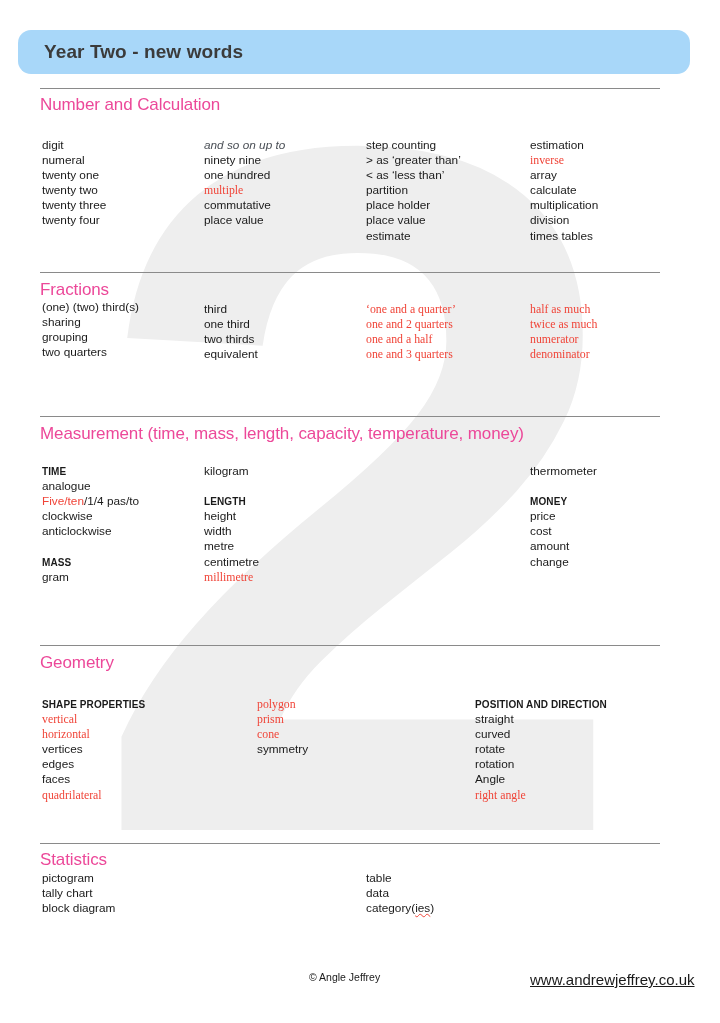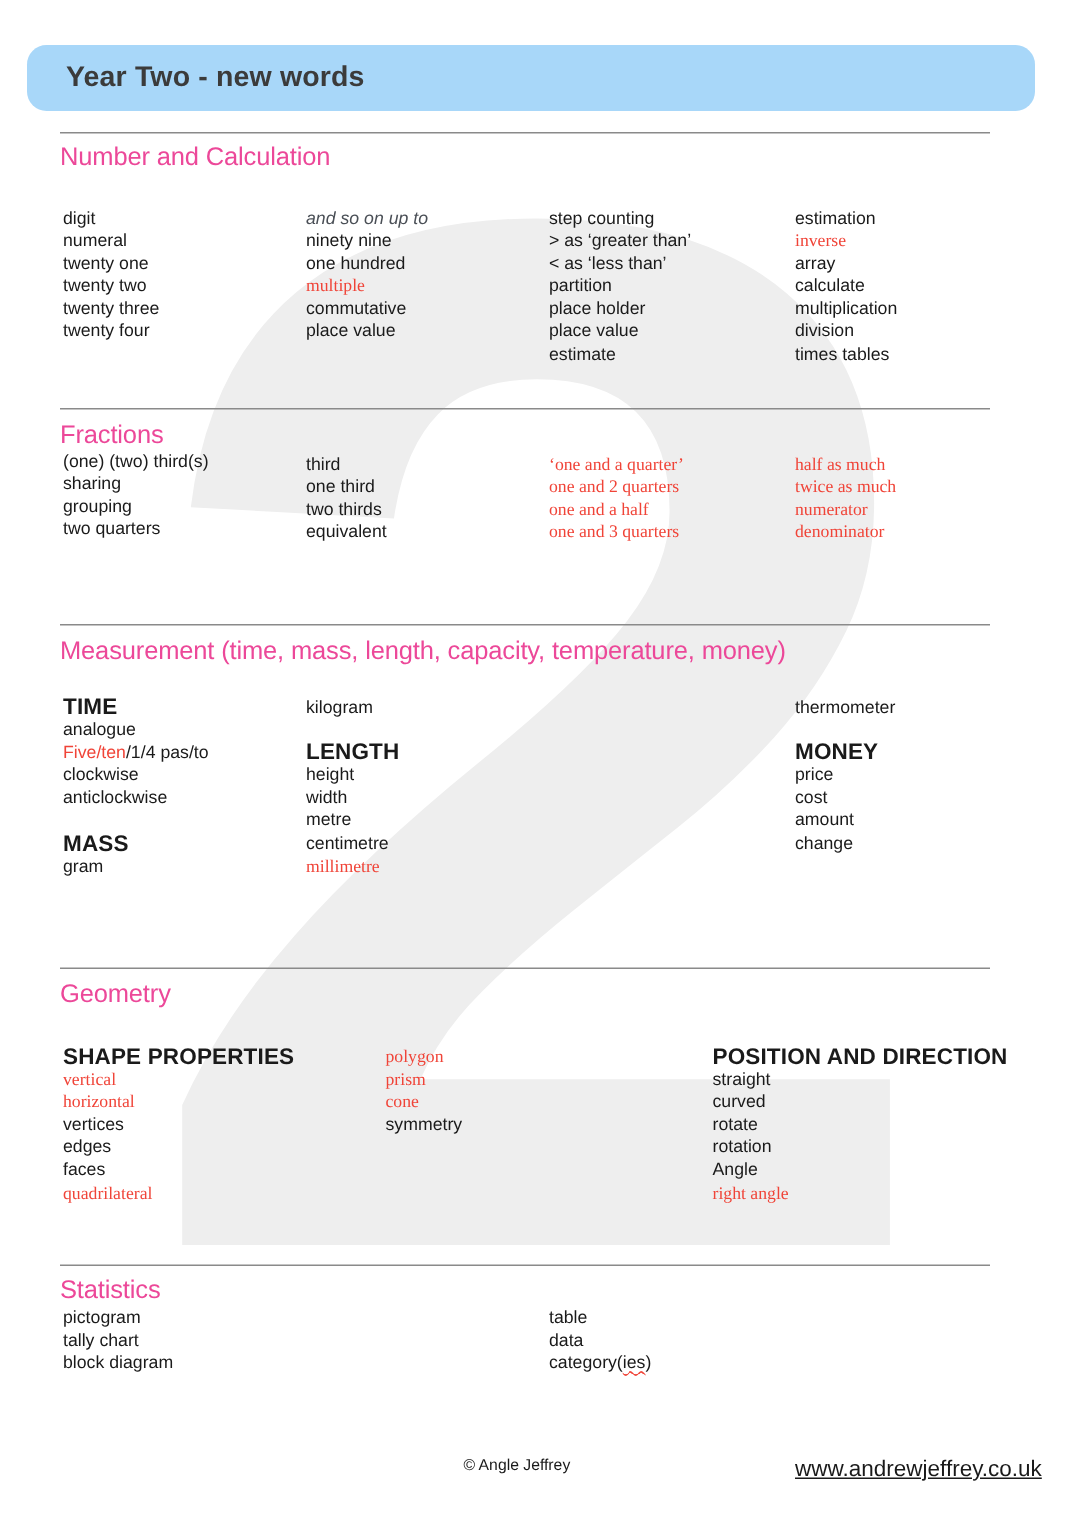--- a/index.html
+++ b/index.html
@@ -82,21 +82,21 @@
   
   .col {
     position: absolute;
     font-size: 11.8px;
     line-height: 15.1px;
     color: #1a1a1a;
     white-space: nowrap;
   }
   .col .w { display: block; }
   .col .w.red { color: #f04438; font-family: Liberation Serif, serif; }
-  .col .w.bold { font-weight: bold; font-size: 15px; letter-spacing: 0.1px;}
+  .col .w.bold { font-weight: bold; font-size: 10px; letter-spacing: 0.1px;}
   .col .w.ital { font-style: italic; color: #4a4f56; }
   .col .w.blank { height: 15.1px; }
   .col .w .seg-red { color: #f04438; }
   .col .w .seg-black { color: #1a1a1a; margin-top: 48px; }
 
   .misspelled {
     text-decoration: underline;
     text-decoration-color: #f04438;
     text-decoration-style: wavy;
     text-decoration-thickness: 1px;

